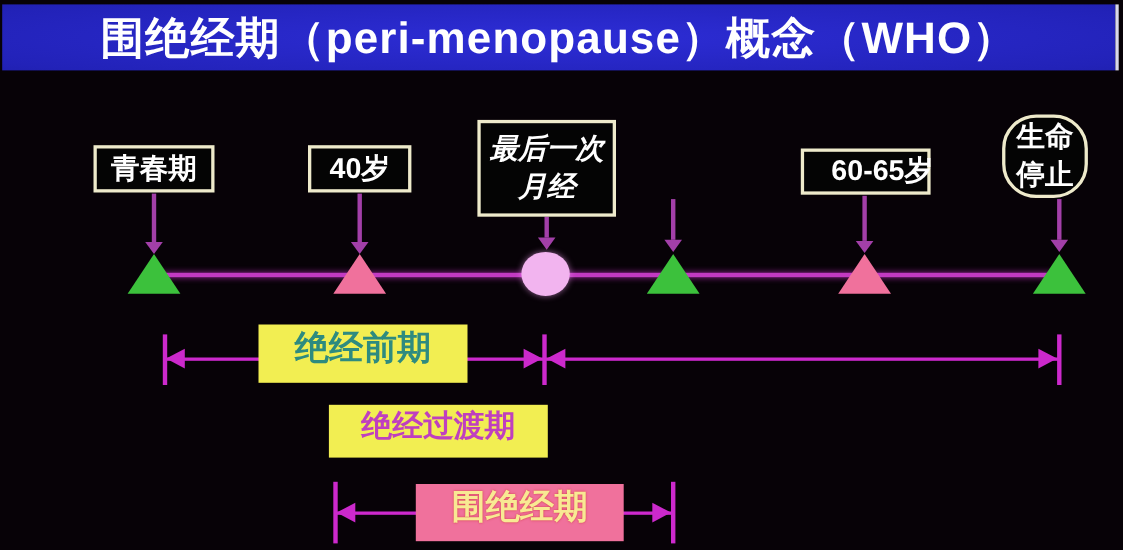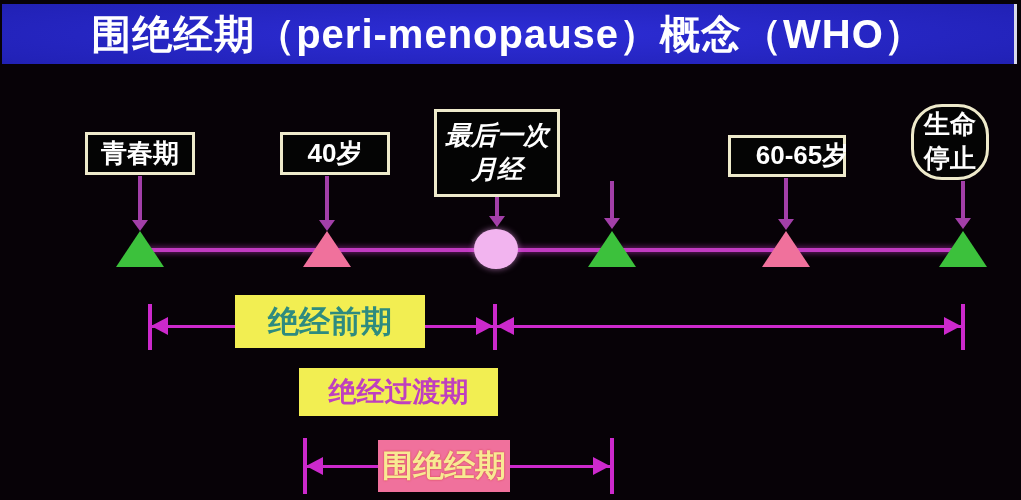--- a/index.html
+++ b/index.html
@@ -51,41 +51,41 @@
   }
   
   .span-line { position:absolute; height:3px; background:#cc29cc; z-index:1; }
   .tick { position:absolute; width:4px; background:#cc29cc; z-index:1; }
   .arr { position:absolute; width:0; height:0; z-index:1; }
   .arr-left  { border-top:9px solid transparent; border-bottom:9px solid transparent; border-right:17px solid #cc29cc; }
   .arr-right { border-top:9px solid transparent; border-bottom:9px solid transparent; border-left:17px solid #cc29cc; }
   
   .phase {
     position:absolute; box-sizing:border-box; z-index:4;
-    display:flex; align-items:center; justify-content:center;
+    display:flex; justify-content:center;
     font-weight:bold; white-space:nowrap;
   }
   .phase.yellow { background:#f2ee52; color:#2e8b7f; font-size:31px; }
   .phase.yellow.magenta-text { color:#bf3fbf; font-size:28px; }
   .phase.pink { background:#f0719c; color:#f8e993; font-size:31px;
     text-shadow:0 0 2px rgba(205,50,50,.9); }
 </style>
 </head>
 <body>
 
 <div class="stage">
 
   <header class="title-bar">
     <h1>围绝经期（peri-menopause）概念（WHO）</h1>
   </header>
 
   <div class="mbox" style="left:85px; top:132px; width:110px; height:43px;">
     <span class="ln">青春期</span>
   </div>
-  <div class="mbox" style="left:280px; top:132px; width:110px; height:43px;">
+  <div class="mbox" style="left:280px; top:132px; width:94px; height:43px;">
     <span class="ln">40岁</span>
   </div>
   <div class="mbox" style="left:434px; top:109px; width:126px; height:88px;font-style:italic;">
     <span class="ln">最后一次</span>
     <span class="ln">月经</span>
   </div>
   <div class="mbox" style="left:728px; top:135px; width:118px; height:42px;padding-left:30px;">
     <span class="ln">60-65岁</span>
   </div>
   <div class="mbox" style="left:911px; top:104px; width:78px; height:76px;border-radius:31px;">
@@ -123,17 +123,17 @@
 
   <div class="phase yellow magenta-text" style="left:299px; top:368px; width:199px; height:48px;">
     <span>绝经过渡期</span>
   </div>
 
   <div class="tick" style="left:303px; top:438px; height:56px;"></div>
   <div class="tick" style="left:610px; top:438px; height:56px;"></div>
   <div class="span-line" style="left:305px; top:465px; width:307px;"></div>
   <div class="arr arr-left" style="left:306px; top:457px;"></div>
   <div class="arr arr-right" style="left:593px; top:457px;"></div>
-  <div class="phase pink" style="left:378px; top:440px; width:132px; height:52px;">
+  <div class="phase pink" style="left:378px; top:440px; width:189px; height:52px;">
     <span>围绝经期</span>
   </div>
 
 </div>
 
 </body></html>

